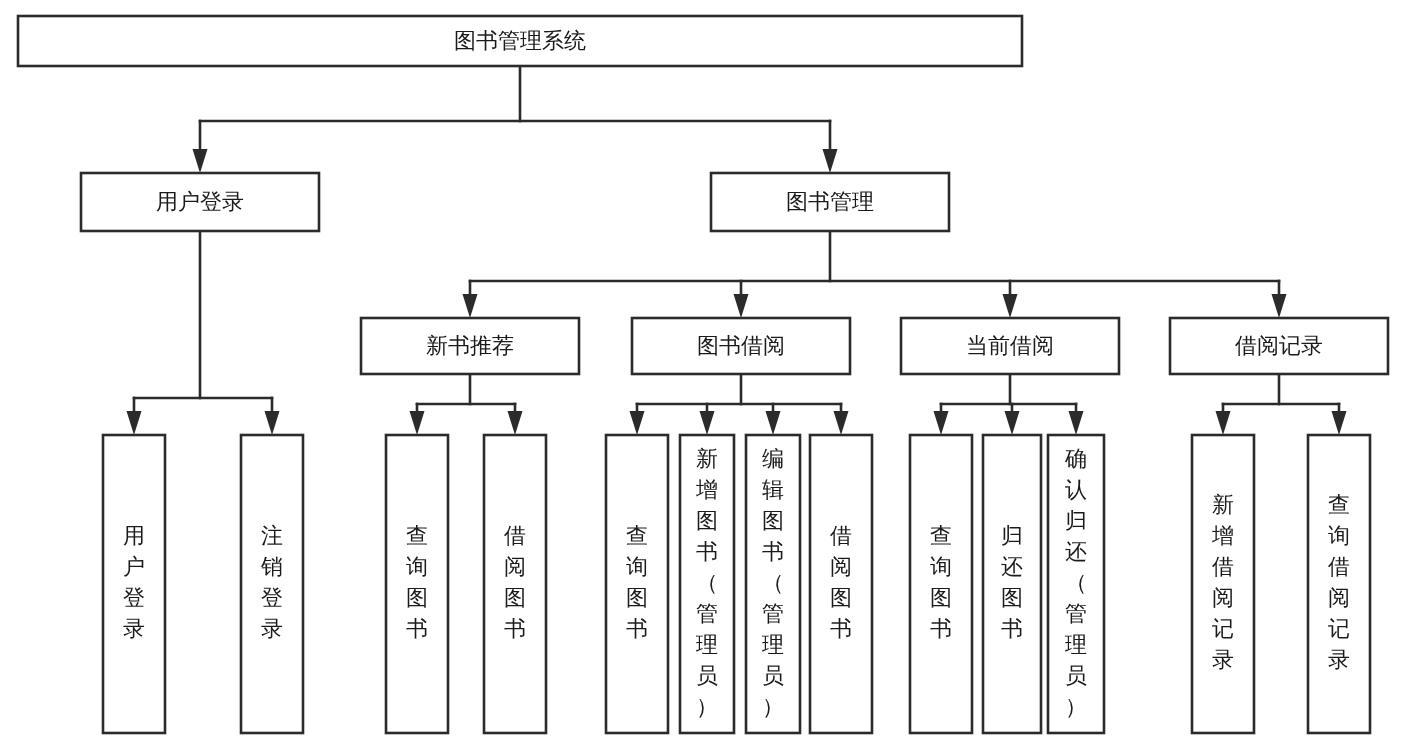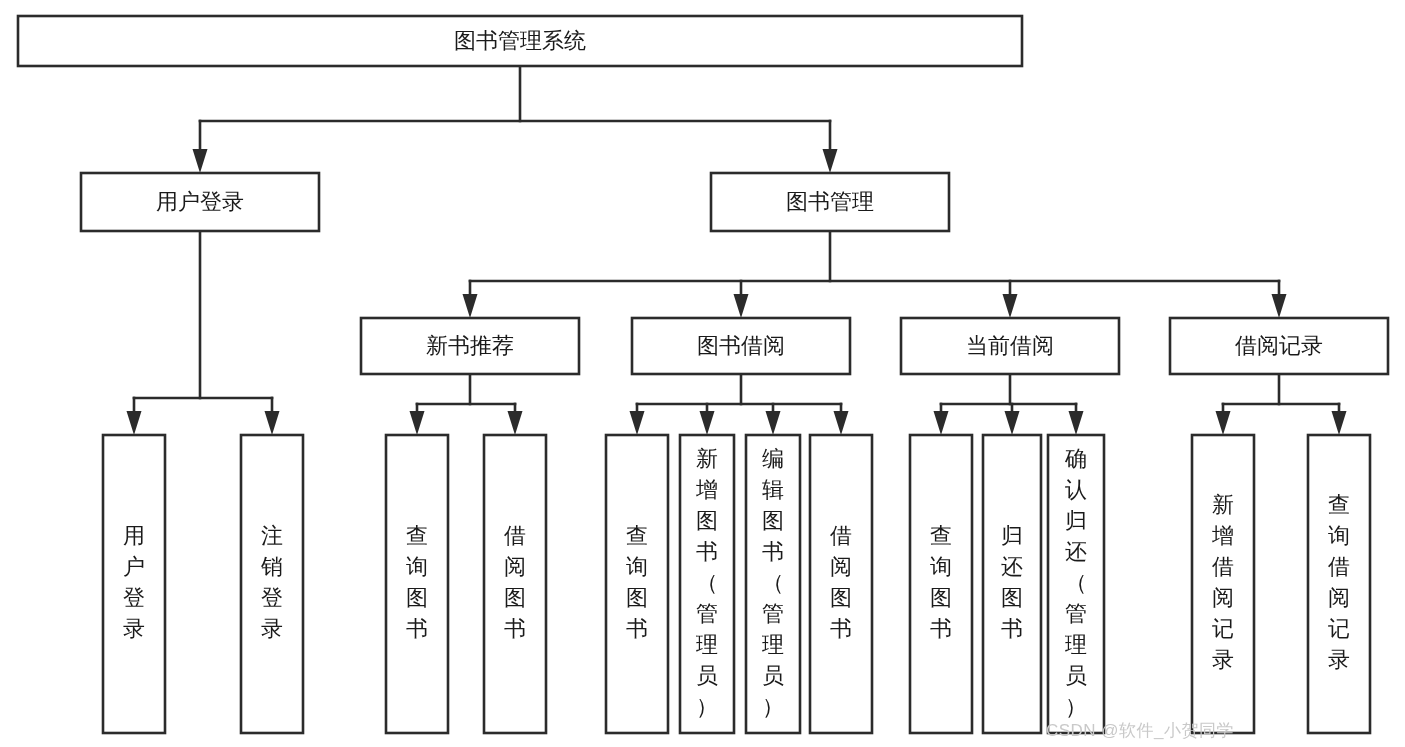--- a/index.html
+++ b/index.html
@@ -214,14 +214,13 @@
         <g>
           <rect x="1192" y="435" width="62" height="298" class="node-box"></rect>
           <text x="1223" class="label-v"><tspan x="1223" y="506.5" dominant-baseline="middle">新</tspan><tspan x="1223" y="537.5" dominant-baseline="middle">增</tspan><tspan x="1223" y="568.5" dominant-baseline="middle">借</tspan><tspan x="1223" y="599.5" dominant-baseline="middle">阅</tspan><tspan x="1223" y="630.5" dominant-baseline="middle">记</tspan><tspan x="1223" y="661.5" dominant-baseline="middle">录</tspan></text>
         </g>
         <g>
           <rect x="1308" y="435" width="62" height="298" class="node-box"></rect>
           <text x="1339" class="label-v"><tspan x="1339" y="506.5" dominant-baseline="middle">查</tspan><tspan x="1339" y="537.5" dominant-baseline="middle">询</tspan><tspan x="1339" y="568.5" dominant-baseline="middle">借</tspan><tspan x="1339" y="599.5" dominant-baseline="middle">阅</tspan><tspan x="1339" y="630.5" dominant-baseline="middle">记</tspan><tspan x="1339" y="661.5" dominant-baseline="middle">录</tspan></text>
         </g>
       </g>
   </svg>
-  <div class="watermark">CSDN @软件_小贺同学</div>
 </div>
 
 </body></html>

